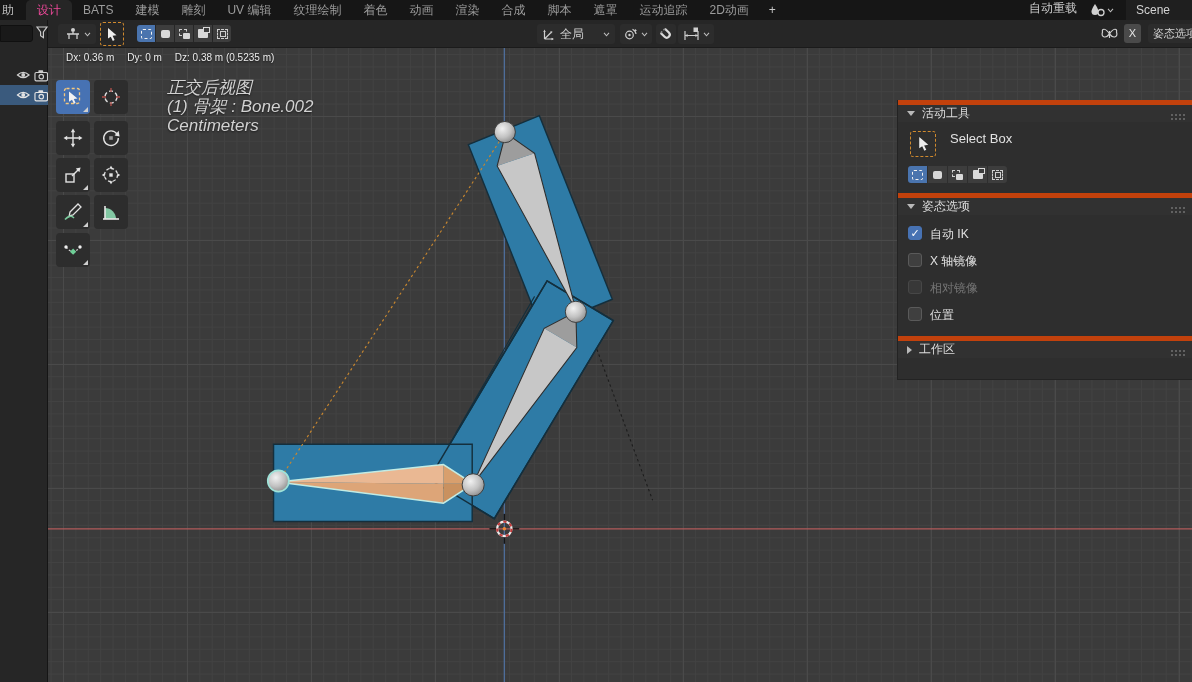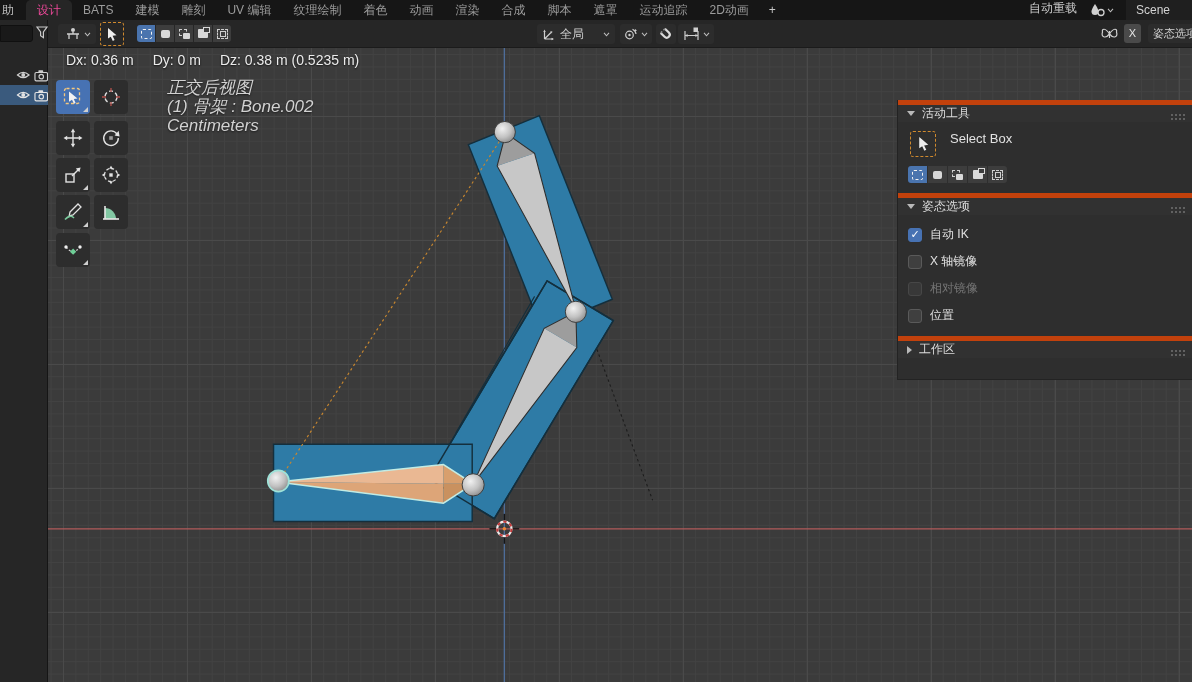--- a/index.html
+++ b/index.html
@@ -64,22 +64,22 @@
     background-color:#3b3b3b;
     background-image:
       linear-gradient(to right,#4a4a4a 1px,transparent 1px),
       linear-gradient(to bottom,#4a4a4a 1px,transparent 1px),
       linear-gradient(to right,#424242 1px,transparent 1px),
       linear-gradient(to bottom,#424242 1px,transparent 1px);
     background-size:124px 124px,124px 124px,12.4px 12.4px,12.4px 12.4px;
     background-position:15px 68px; }
   .scene-svg { position:absolute; left:0; top:0; }
 
-  .readout { position:absolute; left:18px; top:4px; display:flex; gap:19px; color:#ececec;
-    font-size:14px; text-shadow:0 1px 2px rgba(0,0,0,.7); white-space:nowrap; }
+  .readout { position:absolute; left:18px; top:4px; display:flex; gap:13px; color:#ececec;
+    font-size:10px; text-shadow:0 1px 2px rgba(0,0,0,.7); white-space:nowrap; }
   .vp-info { position:absolute; left:119px; top:30px; color:#d2d2d2; font-size:17px;
     line-height:19px; text-shadow:0 1px 2px rgba(0,0,0,.6);font-style:italic; }
 
   
   .tbar-btn { position:absolute; width:34px; height:34px; background:#2d2d2d; border-radius:4px;
     display:flex; align-items:center; justify-content:center; }
   .tbar-btn.on { background:#4772b3; }
   .tbar-btn.sub::after { content:""; position:absolute; right:2px; bottom:2px; width:0; height:0;
     border-left:5px solid transparent; border-bottom:5px solid #cfcfcf; }
 
@@ -93,21 +93,21 @@
   .tri-right { width:0; height:0; border-top:4px solid transparent; border-bottom:4px solid transparent;
     border-left:5px solid #b9b9b9; }
   .grips { position:absolute; right:6px; top:8px; width:16px; height:7px;
     background-image:radial-gradient(#616161 1px,transparent 1.2px); background-size:4px 4px; }
   .tool-row { display:flex; align-items:flex-start; gap:14px; padding:9px 0 7px 12px; }
   .tool-ico { width:26px; height:26px; border:1px dashed #d08a2e; border-radius:3px;
     display:flex; align-items:center; justify-content:center; }
   .tool-name { color:#e2e2e2; font-size:13px; }
   .pmode-row { display:flex; gap:1px; padding:2px 0 10px 10px; }
   .pmode-row .mode-btn { width:19px; height:17px; }
-  .prow { display:flex; align-items:center; gap:8px; padding:5px 0 5px 10px; }
+  .prow { display:flex; gap:8px; padding:5px 0 5px 10px; }
   .cbox { width:14px; height:14px; border-radius:3px; background:#3f3f3f; border:1px solid #5a5a5a;
     display:flex; align-items:center; justify-content:center; }
   .cbox.checked { background:#4772b3; border-color:#4772b3; }
   .cbox.checked::after { content:"✓"; color:#fff; font-size:11px; line-height:1; }
   .cbox.dim { background:#383838; border-color:#474747; }
   .plabel { color:#e0e0e0; font-size:12px; }
   .plabel.dim { color:#757575; }
   .plabel.sub { padding:6px 0 2px 10px; color:#cfcfcf; }
   svg { display:block; }
 </style>

